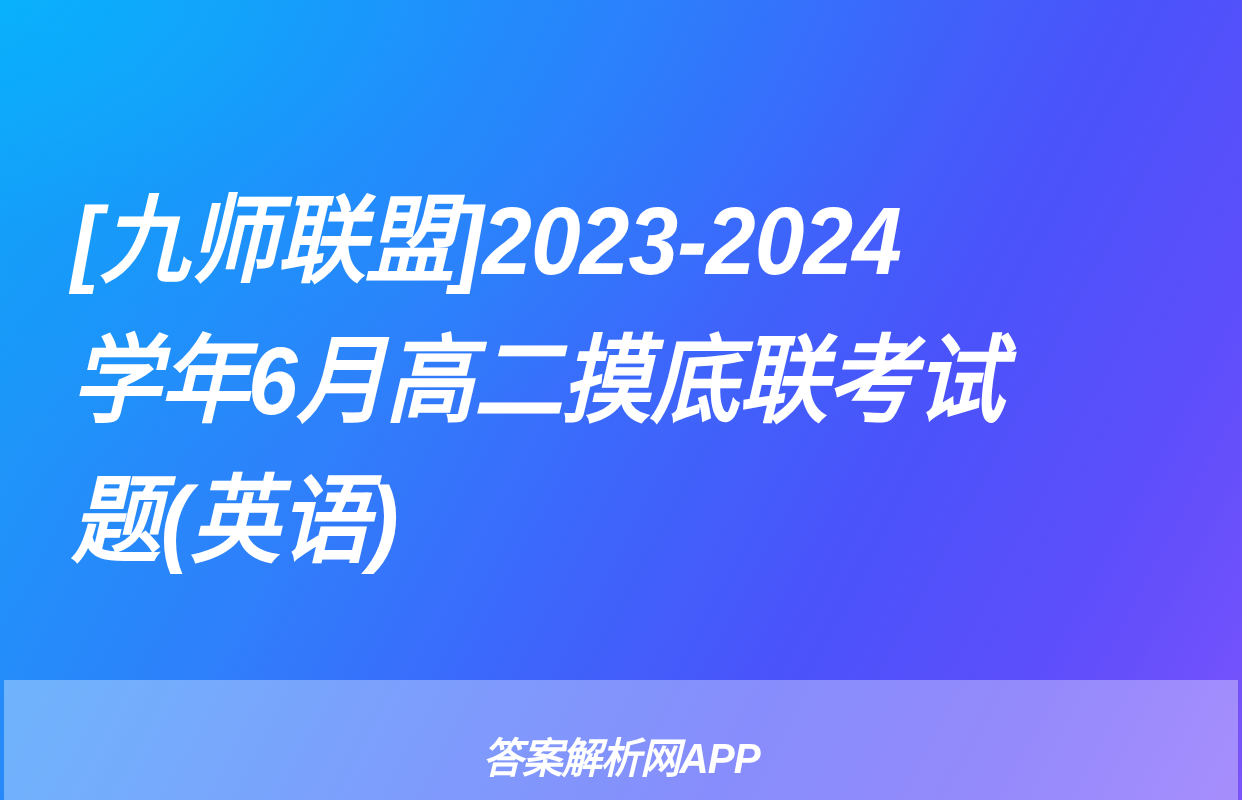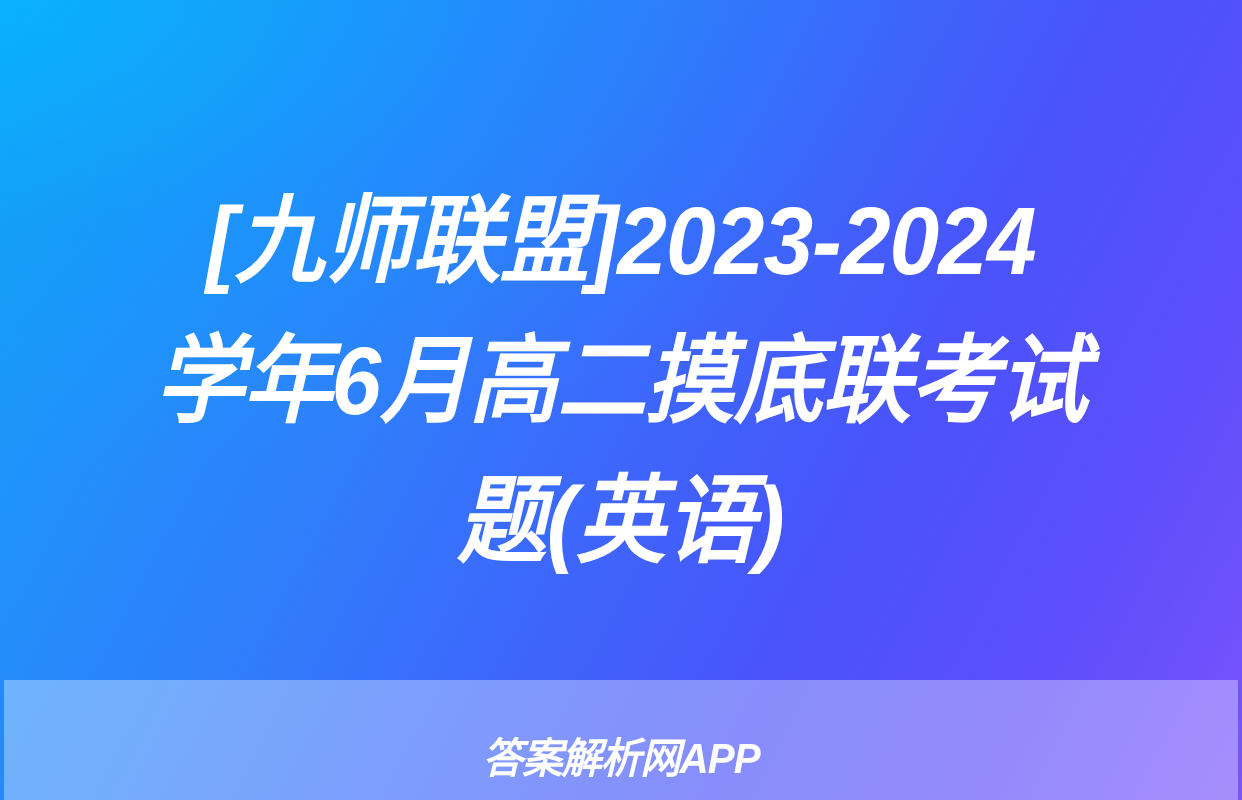--- a/index.html
+++ b/index.html
@@ -44,21 +44,21 @@
     pointer-events: none;
   }
 
   
   .title-block {
     position: absolute;
     left: 0;
     right: 0;
     top: 172px;
     z-index: 3;
-    text-align: center;
+    text-align: left;
     padding: 0 30px;
     box-sizing: border-box;
   }
 
   .title-line {
     display: block;
     color: #ffffff;
     font-family: "Liberation Sans", "DejaVu Sans", sans-serif;
     font-weight: 700;
     font-style: italic;

